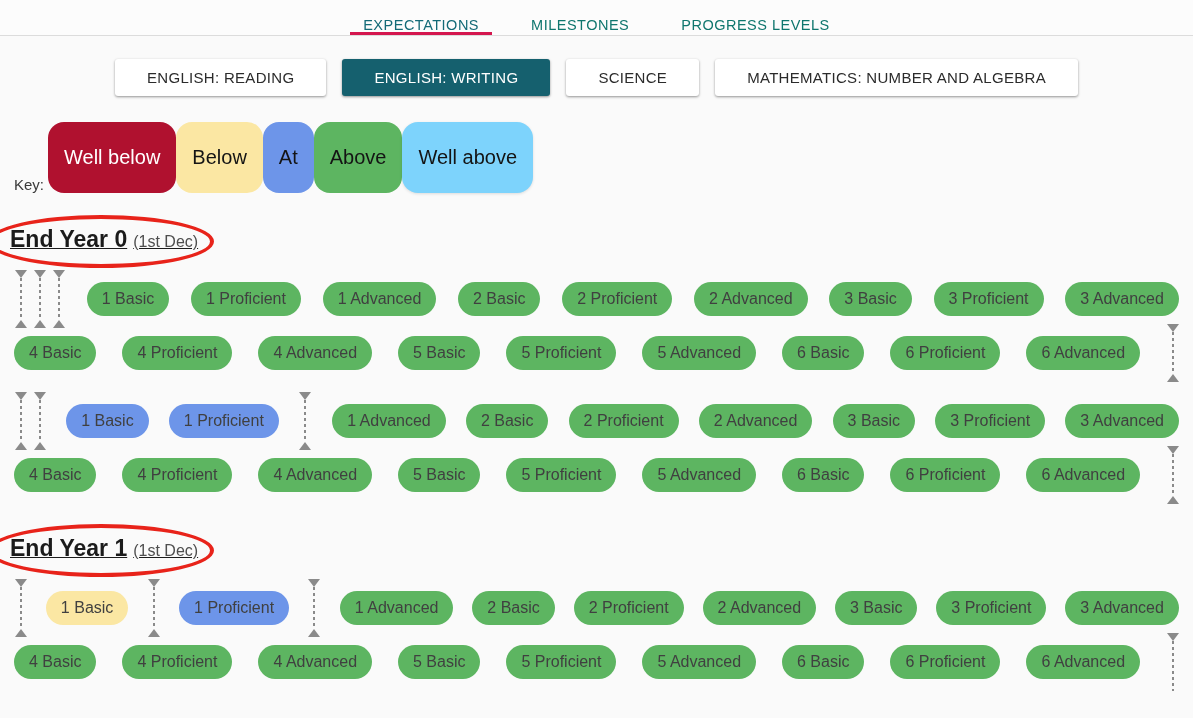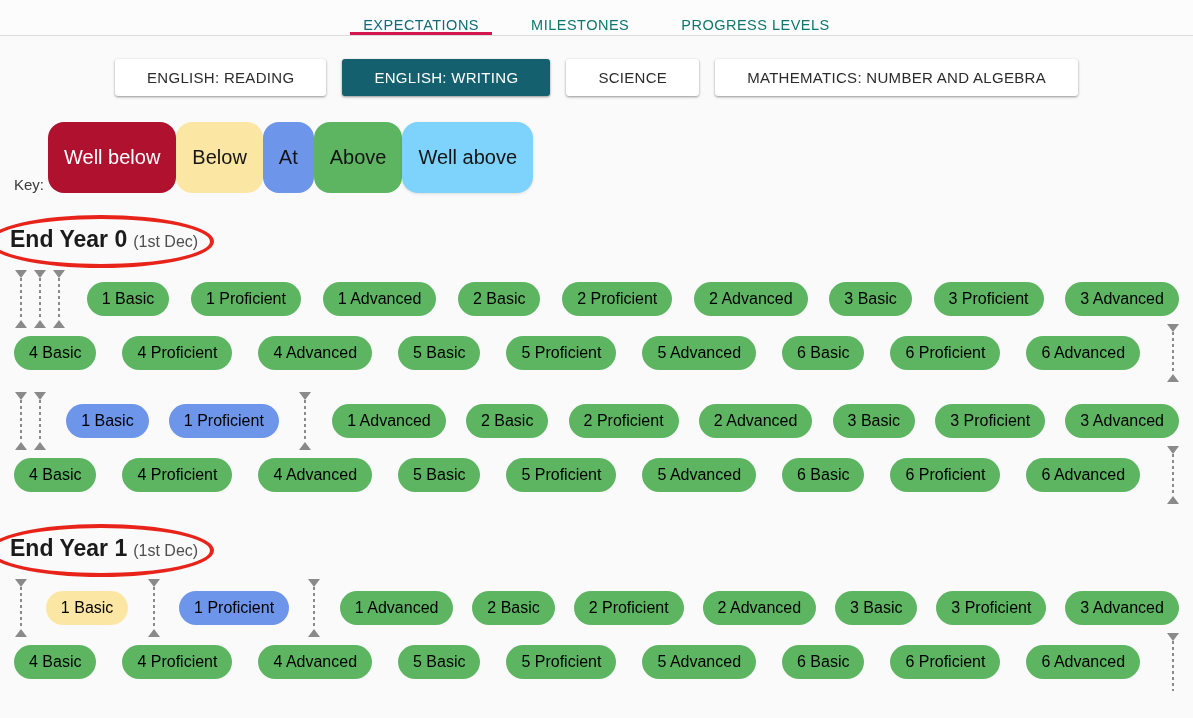--- a/index.html
+++ b/index.html
@@ -48,38 +48,38 @@
   
   .lv-above     { background: var(--green); }
   .lv-at        { background: var(--blue); }
   .lv-below     { background: var(--yellow); }
   .lv-well_below{ background: var(--crimson); color: #fff !important; }
   .lv-well_above{ background: #7dd3fc; box-shadow: 0 1px 3px rgba(0,0,0,.12); }
 
   
   .section-heading {
     display: block; width: fit-content; position: relative;
-    margin: 30px 0 0 10px; line-height: 32px;
+    margin: 30px 0 0 10px; line-height: 32px; text-decoration: underline;
   }
   .section-title { font-size: 23px; font-weight: bold; color: #1b1b1b; }
   .section-date  { font-size: 16px; color: #4e4e4e; margin-left: 6px; }
   .ellipse {
     position: absolute; left: -22px; right: -16px; top: -8px; bottom: -10px;
     border: 4px solid var(--annotation-red); border-radius: 50%;
     pointer-events: none;
   }
 
   .rows { margin-top: 14px; }
   .chip-row {
     display: flex; align-items: center; justify-content: space-between;
     padding: 0 14px; height: 54px;
   }
   .pill {
     padding: 8px 15px; border-radius: 19px;
-    font-size: 16px; color: #000000; white-space: nowrap;
+    font-size: 16px; color: #404040; white-space: nowrap;
   }
 
   
   .marker-group { display: flex; gap: 6px; align-items: center; }
   .range-marker {
     display: flex; flex-direction: column; align-items: center;
     height: 58px; width: 13px; cursor: ns-resize;
   }
   .tri-down {
     width: 0; height: 0;

